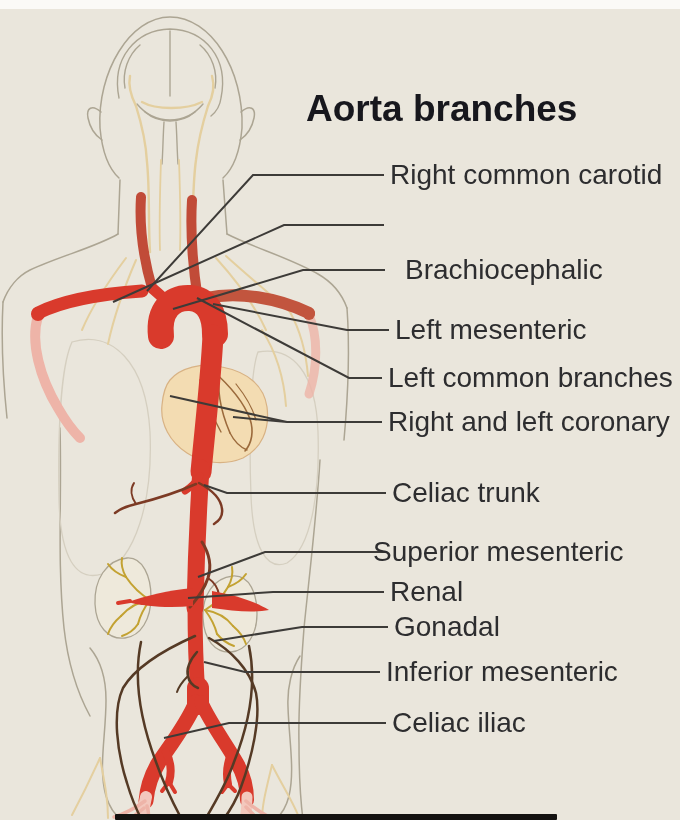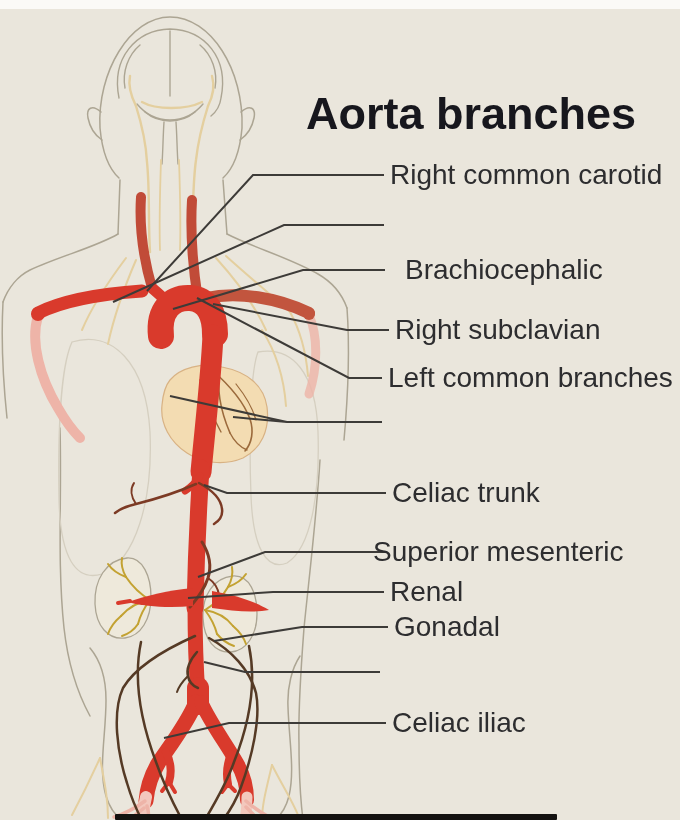--- a/index.html
+++ b/index.html
@@ -5,21 +5,21 @@
   html,body{margin:0;padding:0;}
   #stage{
     position:relative;width:680px;height:820px;overflow:hidden;
     background:var(--c-background,#eae6dc);
     font-family:"Liberation Sans",sans-serif;
   }
   #top-strip{position:absolute;left:0;top:0;width:680px;height:9px;background:var(--c-top_strip,#fbfaf7);}
   #bottom-bar{position:absolute;left:115px;top:814px;width:442px;height:6px;background:var(--c-bottom_bar,#141210);border-radius:1px;}
   #title{
     position:absolute;left:306px;top:88px;width:370px;
-    font-size:45px;font-weight:bold;letter-spacing:0px;
+    font-size:37px;font-weight:bold;letter-spacing:0px;
     color:var(--c-title_text,#17171d);white-space:nowrap;
   }
   .branch-label{
     position:absolute;font-size:28px;line-height:30px;white-space:nowrap;
     color:var(--c-label_text,#2d2d2f);
   }
   svg{position:absolute;left:0;top:0;}
   
   .v-red{stroke:var(--c-red);fill:none;stroke-linecap:round;}
   .v-redfill{fill:var(--c-red);stroke:none;}
@@ -198,22 +198,24 @@
       <path class="leader" d="M388,627 H302 L214,641"></path>
       <path class="leader" d="M380,672 H245 L204,662"></path>
       <path class="leader" d="M386,723 H229 L164,738"></path>
     </g>
   </svg>
 
   <div id="title">Aorta branches</div>
 
   <div class="branch-label" style="left:390px;top:160px;">Right common carotid</div>
   <div class="branch-label" style="left:405px;top:255px;">Brachiocephalic</div>
-  <div class="branch-label" style="left:395px;top:315px;">Right subclavian</div>
+  <div class="branch-label" style="left:395px;top:315px;">Left mesenteric</div>
   <div class="branch-label" style="left:388px;top:363px;">Left common branches</div>
+  <div class="branch-label" style="left:388px;top:407px;">Right and left coronary</div>
   <div class="branch-label" style="left:392px;top:478px;text-align:center;">Celiac trunk</div>
   <div class="branch-label" style="left:373px;top:537px;">Superior mesenteric</div>
   <div class="branch-label" style="left:390px;top:577px;">Renal</div>
   <div class="branch-label" style="left:394px;top:612px;">Gonadal</div>
+  <div class="branch-label" style="left:386px;top:657px;">Inferior mesenteric</div>
   <div class="branch-label" style="left:392px;top:708px;">Celiac iliac</div>
 
   <div id="bottom-bar"></div>
 </div>
 
 </body></html>

